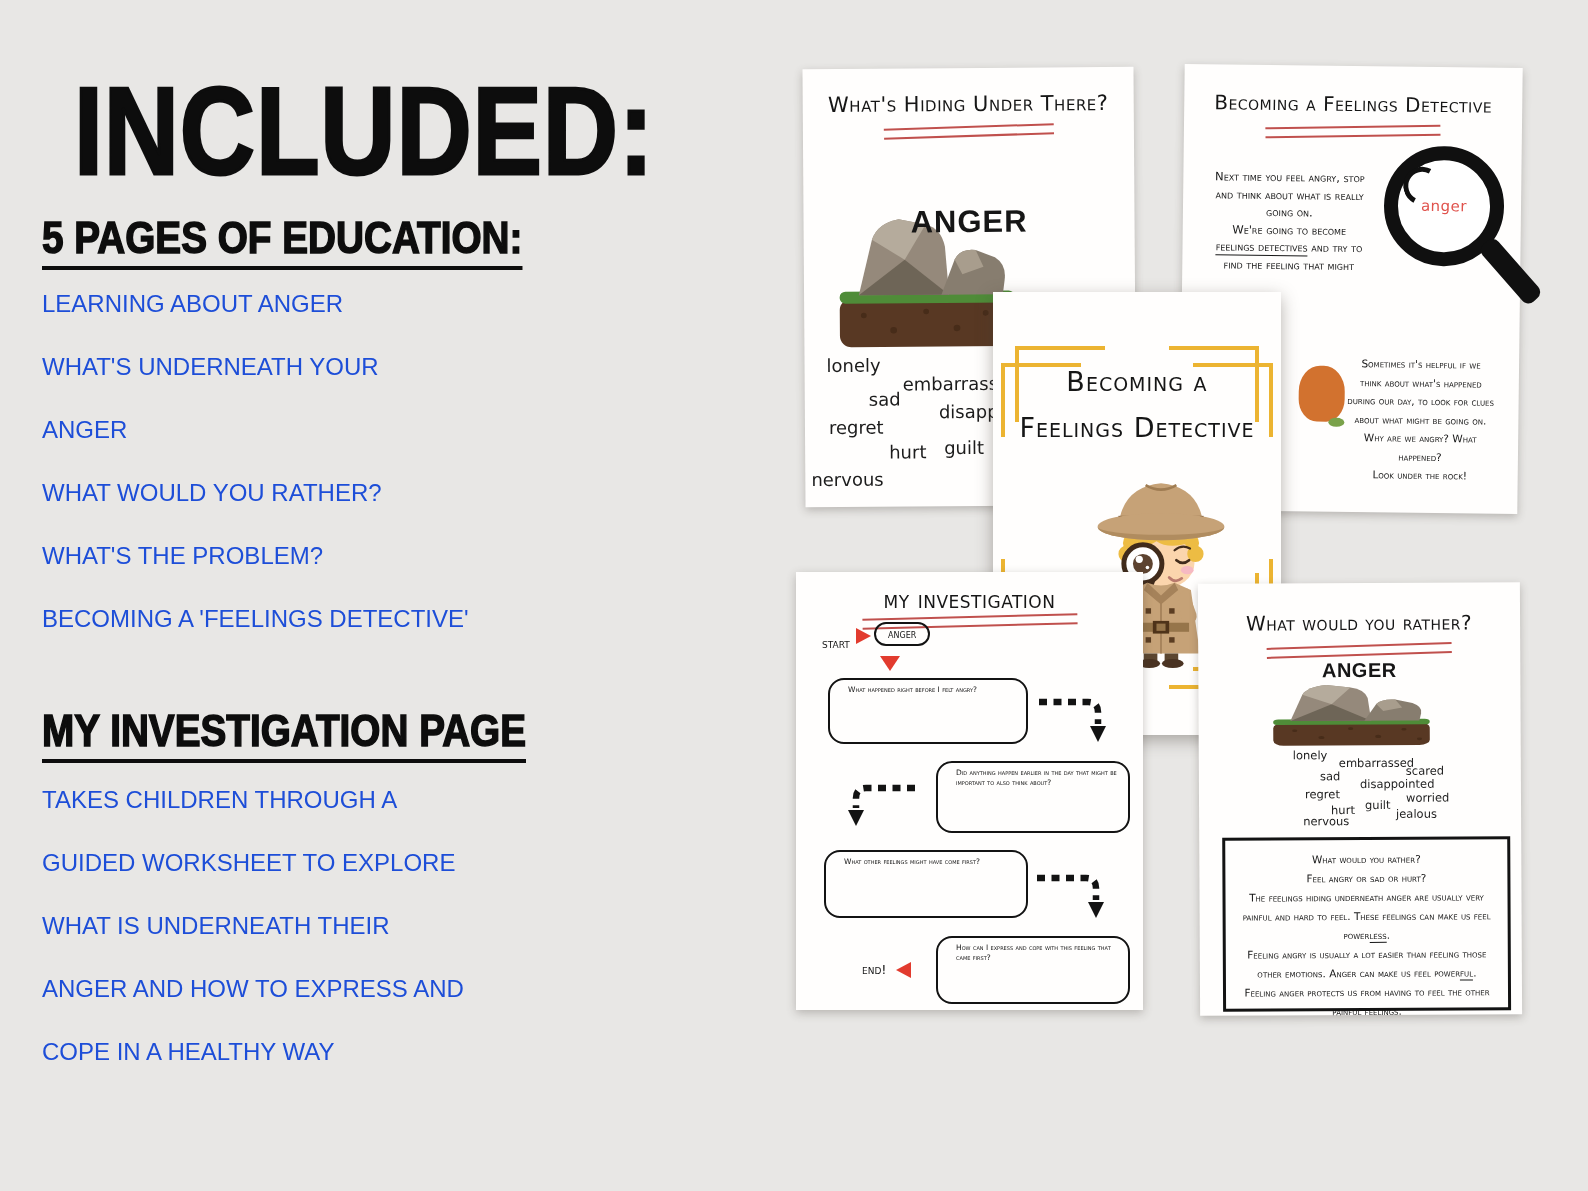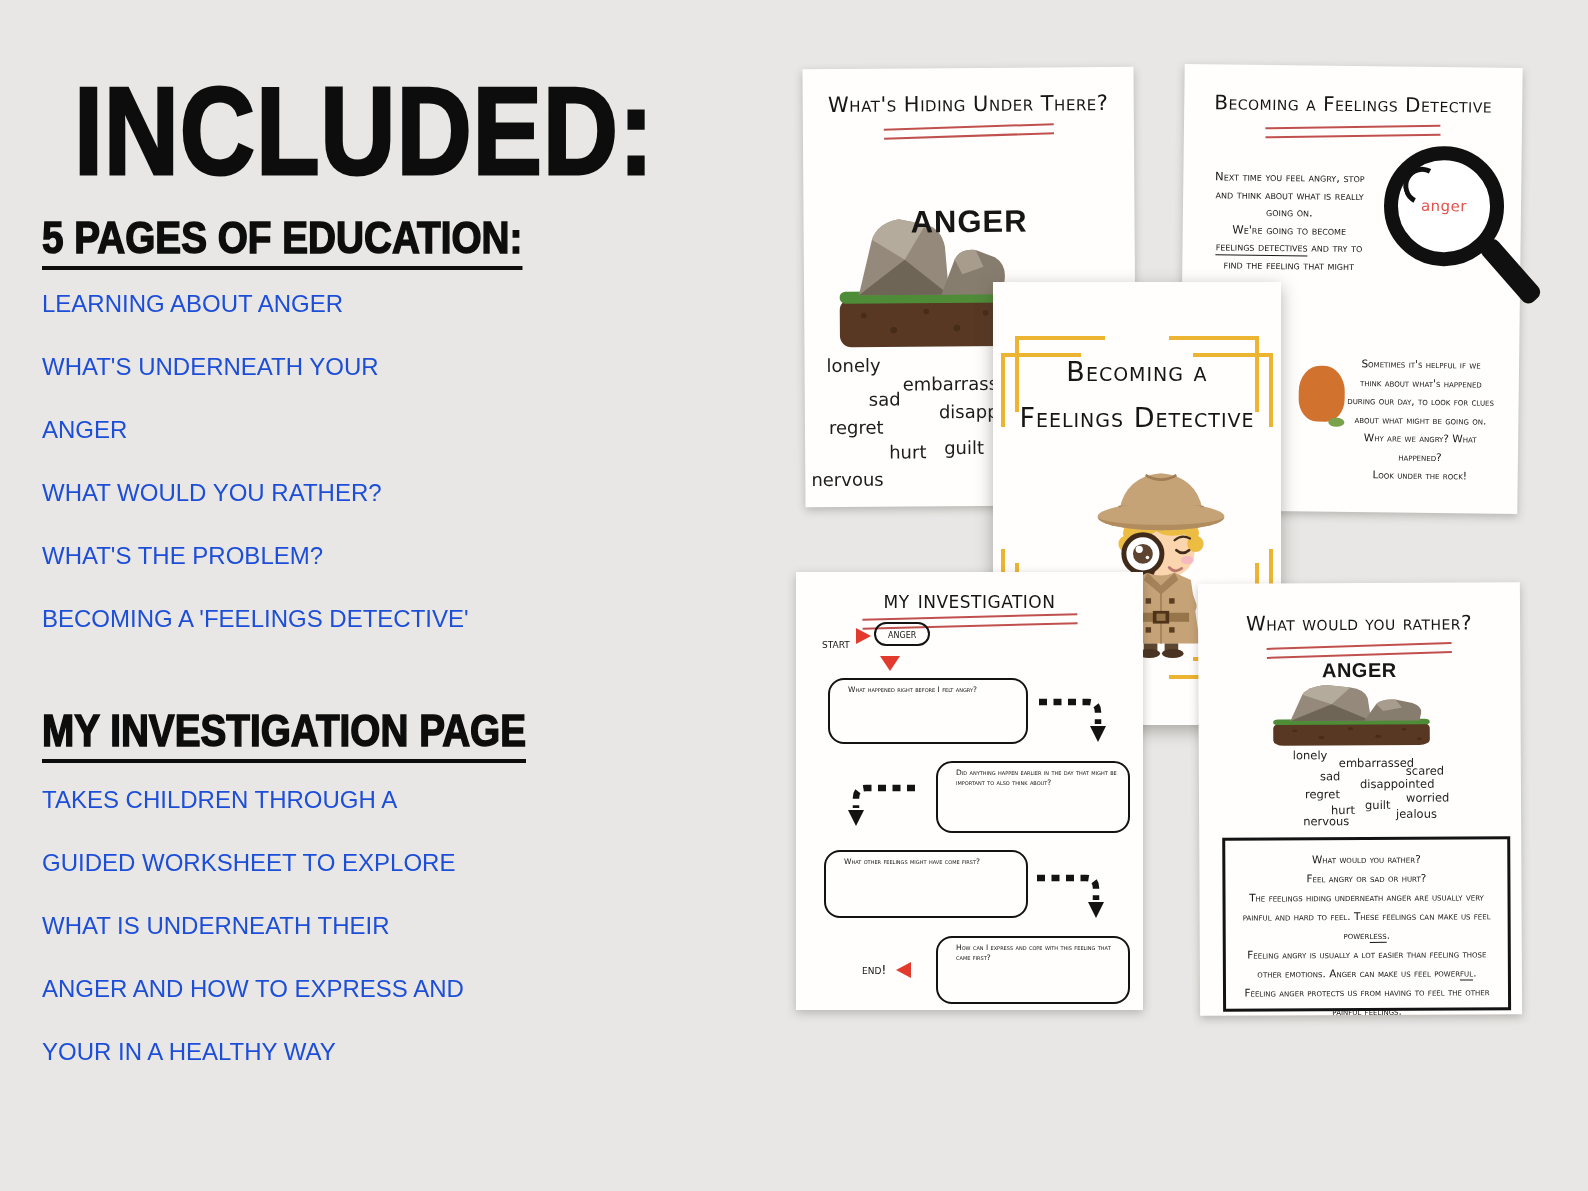--- a/index.html
+++ b/index.html
@@ -13,21 +13,21 @@
   .lp-h-edu{left:42px;top:213px;}
   .lp-h-inv{left:42px;top:706px;}
   .lp-list{position:absolute;left:42px;font-size:24px;font-weight:400;color:#1d4ed8;line-height:63px;white-space:nowrap;}
   .lp-list-edu{top:272px;}
   .lp-list-inv{top:768px;}
   
   .ws{position:absolute;background:#fffefd;box-shadow:0 3px 9px rgba(70,62,55,.30);
       font-family:"DejaVu Sans",sans-serif;color:#161616;}
   .page1{left:804px;top:68px;width:331px;height:438px;transform:rotate(-.4deg);z-index:1;}
   .page2{left:1182px;top:66px;width:338px;height:446px;transform:rotate(.7deg);z-index:1;}
-  .page3{left:993px;top:282px;width:288px;height:443px;z-index:2;box-shadow:0 5px 16px rgba(70,62,55,.40);}
+  .page3{left:993px;top:292px;width:288px;height:443px;z-index:2;box-shadow:0 5px 16px rgba(70,62,55,.40);}
   .page4{left:796px;top:572px;width:347px;height:438px;z-index:3;}
   .page5{left:1199px;top:583px;width:322px;height:432px;transform:rotate(-.3deg);z-index:3;}
   .ws-title{position:absolute;left:0;width:100%;text-align:center;font-variant:small-caps;font-weight:500;letter-spacing:.5px;}
   .redline{position:absolute;left:50%;height:7px;border-top:2.5px solid #c0504d;border-bottom:2.5px solid #c0504d;
            transform:translateX(-50%) rotate(-1.5deg);}
   .u{border-bottom:1.6px solid #161616;padding-bottom:1px;}
   .feel{position:absolute;font-weight:500;color:#1c1c1c;}
   .rocks{position:absolute;}
   
   .p2-para1{position:absolute;left:14px;top:104px;width:185px;font-size:11.5px;line-height:17.5px;
@@ -92,21 +92,21 @@
     <div>WHAT'S THE PROBLEM?</div>
     <div>BECOMING A 'FEELINGS DETECTIVE'</div>
   </div>
 
   <div class="lp-heading lp-h-inv">MY INVESTIGATION PAGE</div>
   <div class="lp-list lp-list-inv">
     <div>TAKES CHILDREN THROUGH A</div>
     <div>GUIDED WORKSHEET TO EXPLORE</div>
     <div>WHAT IS UNDERNEATH THEIR</div>
     <div>ANGER AND HOW TO EXPRESS AND</div>
-    <div>YOUR IN A HEALTHY WAY</div>
+    <div>COPE IN A HEALTHY WAY</div>
   </div>
 
   <section class="ws page1">
     <div class="ws-title" style="top:24px;font-size:21px;">What's Hiding Under There?</div>
     <div class="redline" style="top:58px;width:170px;"></div>
     <div class="p1-anger">ANGER</div>
     <svg class="rocks" style="left:26px;top:134px;width:192px;height:148px;" viewBox="0 0 200 160" preserveAspectRatio="none">
       <rect x="10" y="104" width="182" height="52" rx="12" fill="#583823"></rect>
       <circle cx="35" cy="122" r="3" fill="#472c19"></circle>
         <circle cx="66" cy="138" r="3.5" fill="#472c19"></circle>

